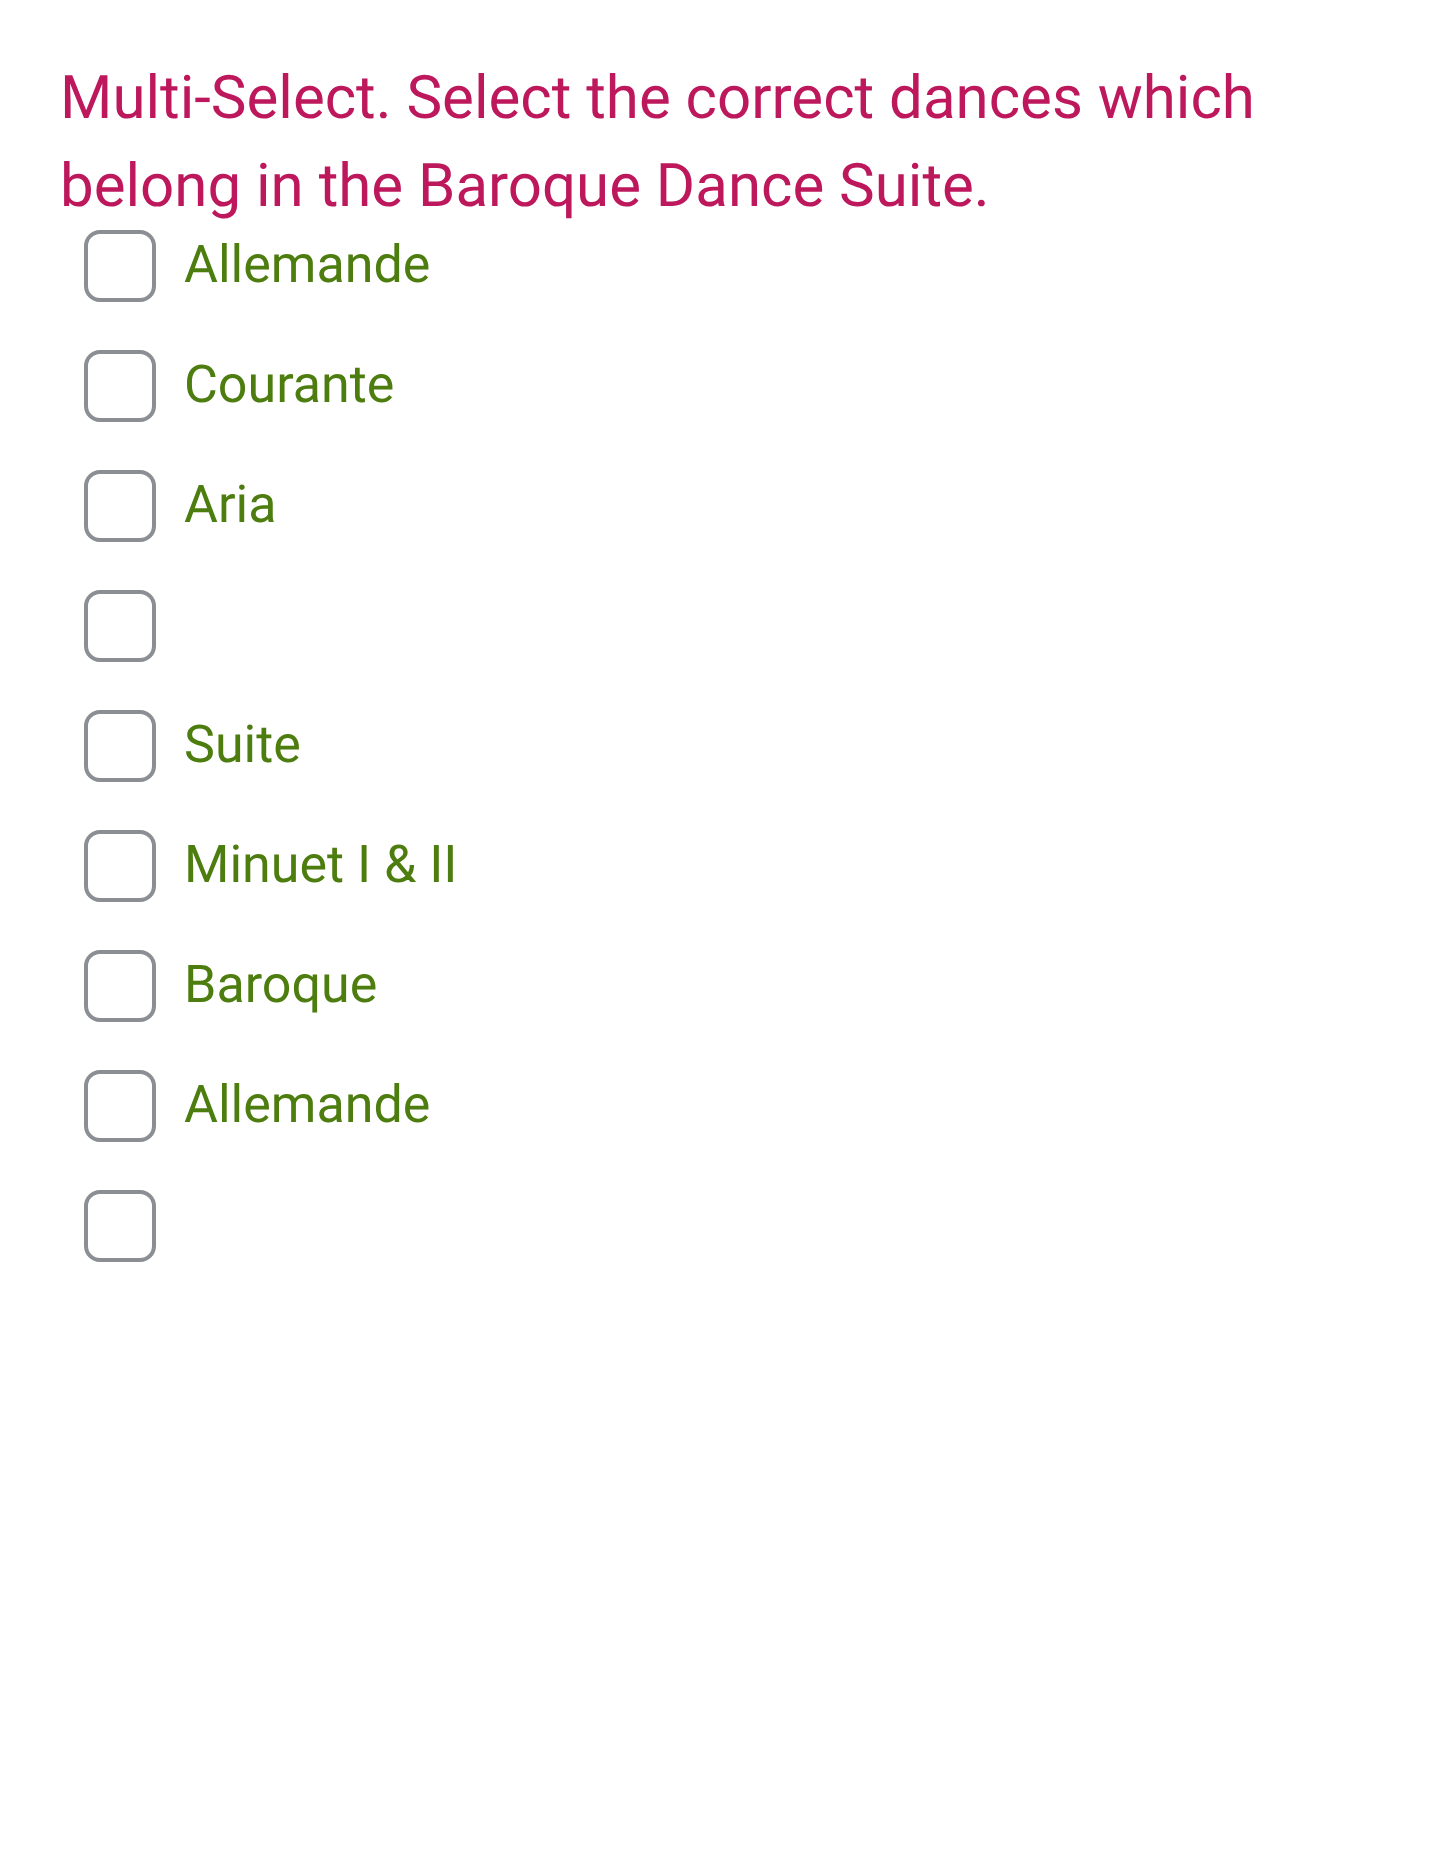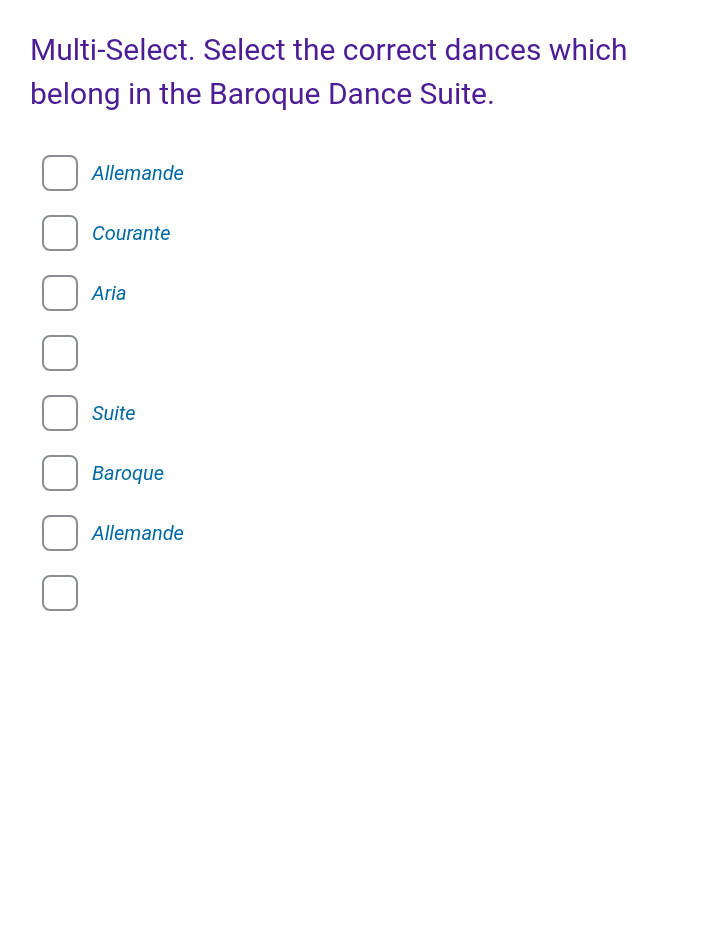--- a/index.html
+++ b/index.html
@@ -10,22 +10,21 @@
     body {
       font-family: -apple-system, BlinkMacSystemFont, "Segoe UI", Roboto, "Helvetica Neue", Arial, sans-serif;
       background: #ffffff;
       padding: 28px 30px;
       width: 718px;
       color: #2d2d2d;
     }
     .question-text {
       font-size: 30px;
       line-height: 1.45;
-      color: #4c1d95;
-      margin-bottom: 40px;
+      color: #be185d;
       font-weight: 400;
     }
     .options-list {
       display: flex;
       flex-direction: column;
       gap: 24px;
       padding-left: 12px;
     }
     .option-row {
       display: flex;
@@ -35,25 +34,24 @@
     .checkbox {
       width: 36px;
       height: 36px;
       border: 2px solid #8b8f94;
       border-radius: 8px;
       background: #ffffff;
       cursor: pointer;
       flex-shrink: 0;
     }
     .option-label {
-      font-size: 20px;
-      color: #0369a1;
+      font-size: 26px;
+      color: #4d7c0f;
       font-weight: 400;
       cursor: pointer;
-      font-style: italic;
     }
   </style>
 </head>
 <body>
 
 <div class="question-text">Multi-Select. Select the correct dances which belong in the Baroque Dance Suite.</div>
 
 <div class="options-list">
   <div class="option-row">
     <div class="checkbox"></div>
@@ -69,20 +67,24 @@
   </div>
   <div class="option-row">
     <div class="checkbox"></div>
   </div>
   <div class="option-row">
     <div class="checkbox"></div>
     <span class="option-label">Suite</span>
   </div>
   <div class="option-row">
     <div class="checkbox"></div>
+    <span class="option-label">Minuet I &amp; II</span>
+  </div>
+  <div class="option-row">
+    <div class="checkbox"></div>
     <span class="option-label">Baroque</span>
   </div>
   <div class="option-row">
     <div class="checkbox"></div>
     <span class="option-label">Allemande</span>
   </div>
   <div class="option-row">
     <div class="checkbox"></div>
   </div>
 </div>

